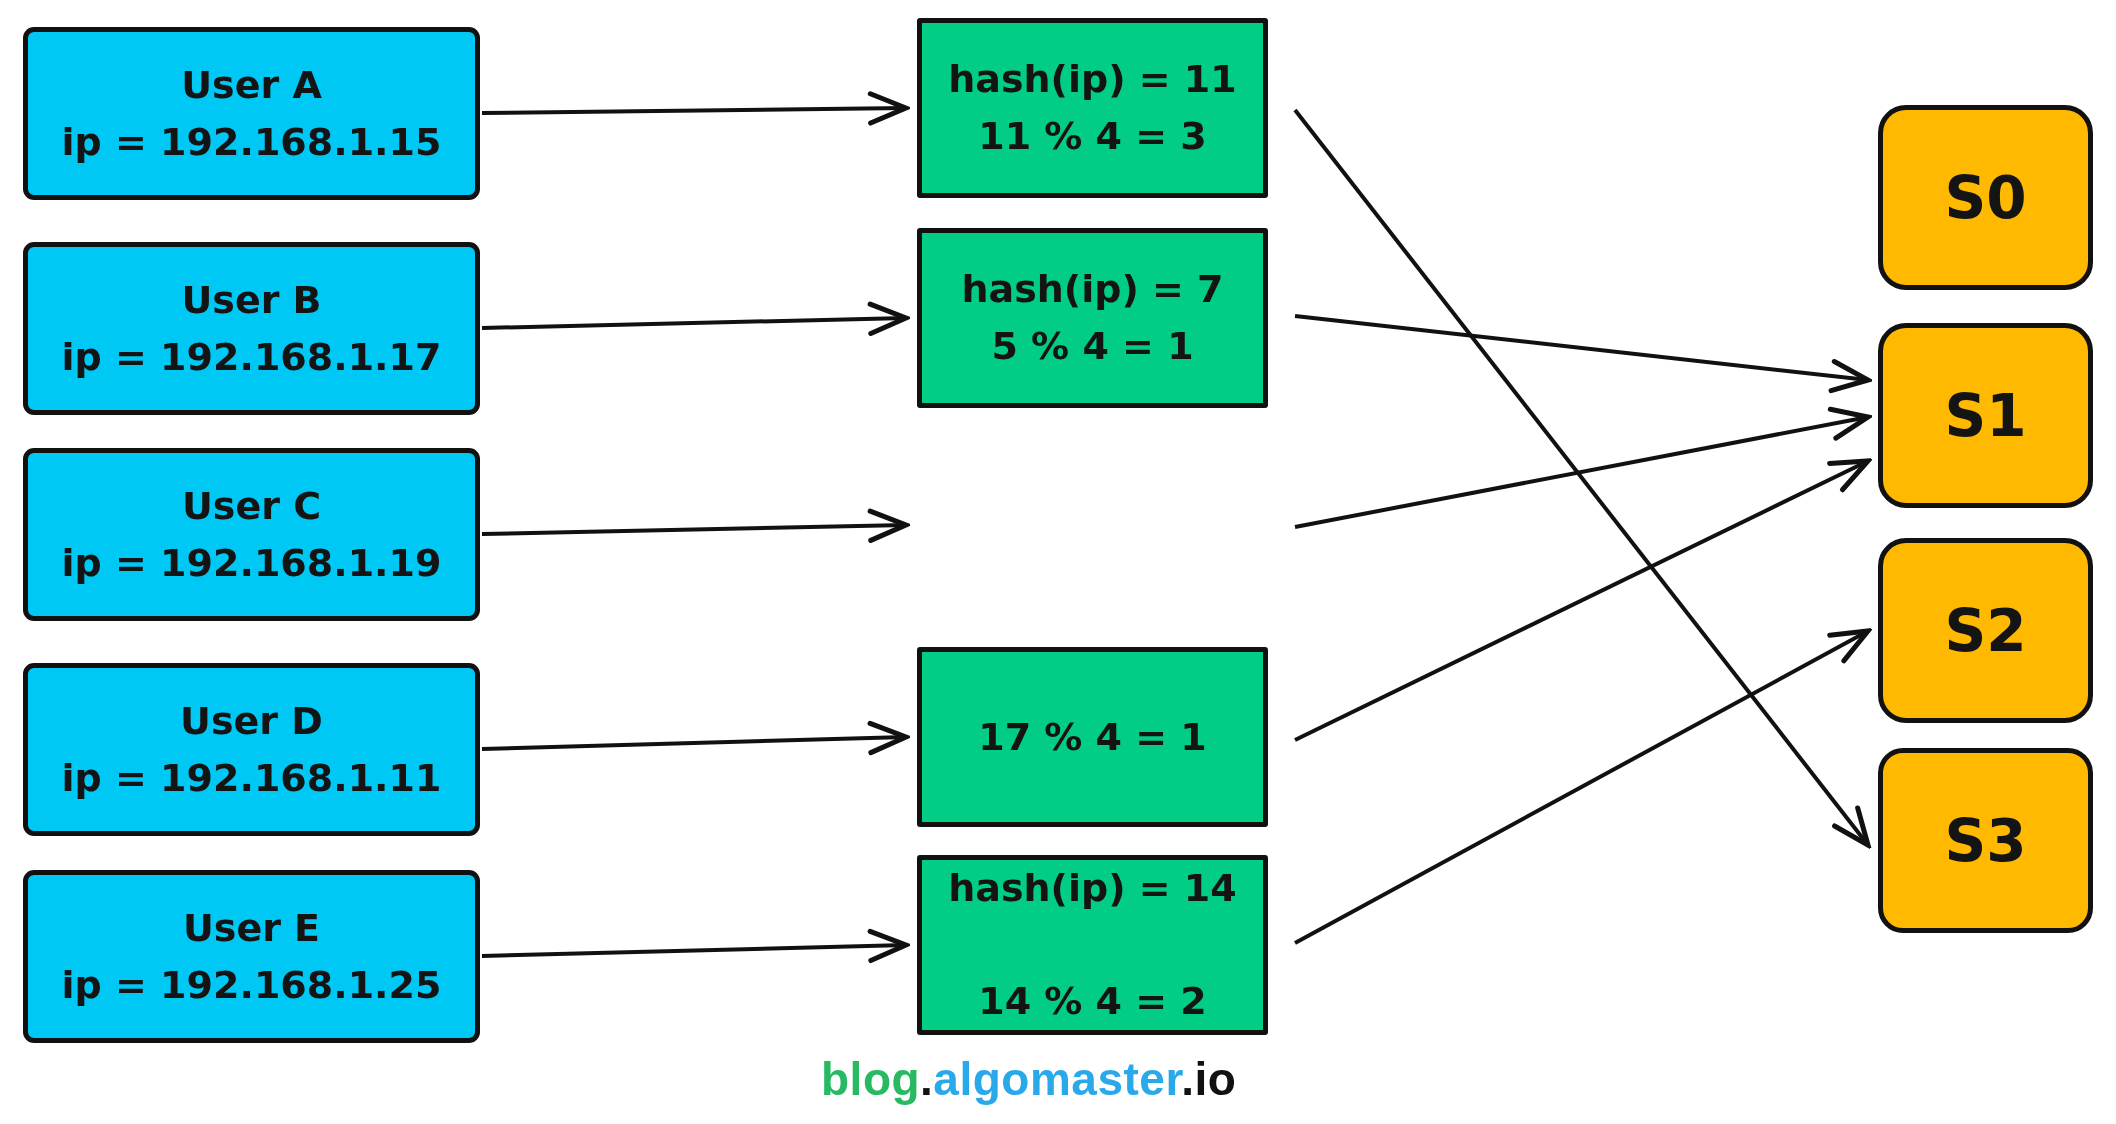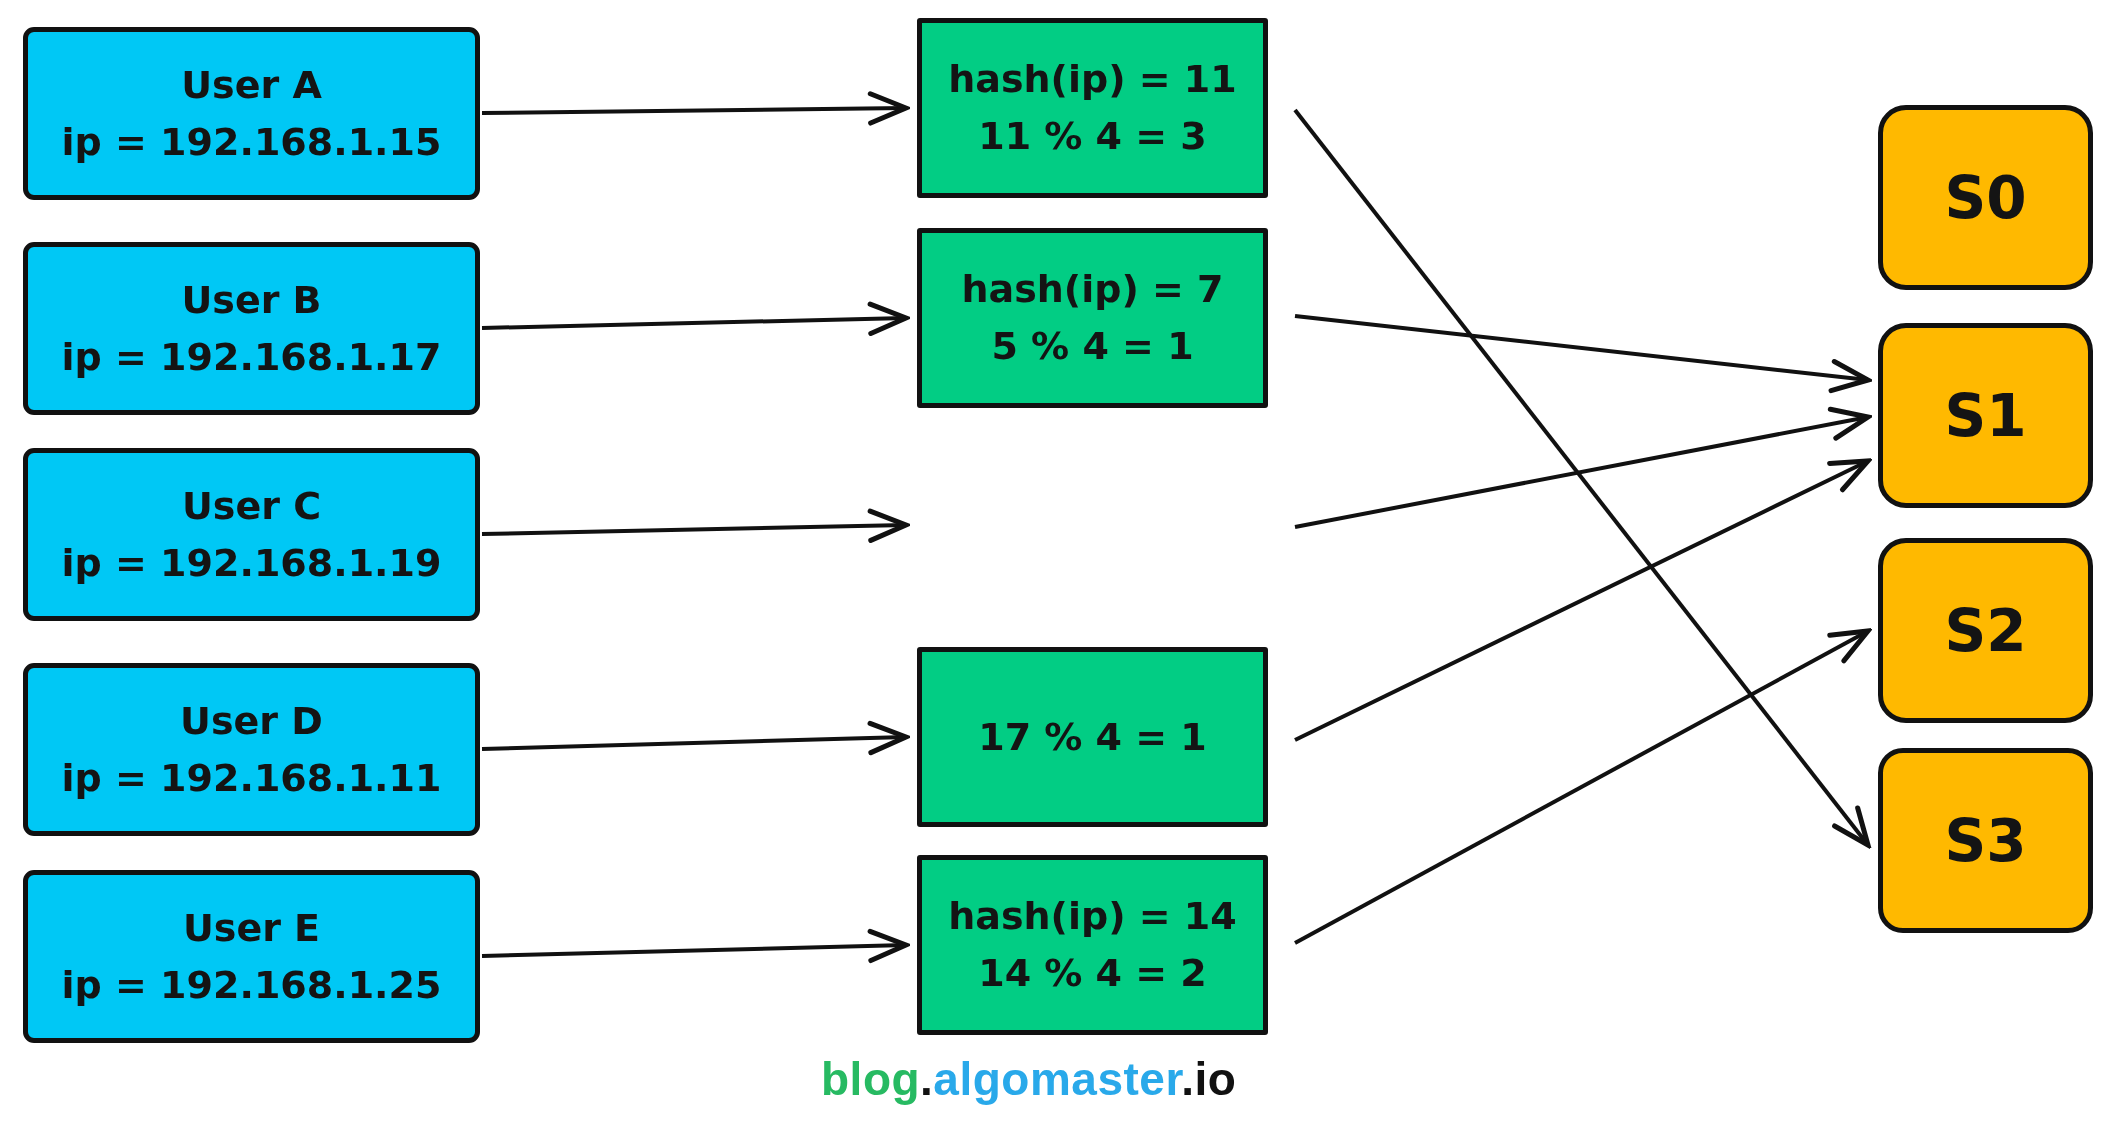--- a/index.html
+++ b/index.html
@@ -55,21 +55,21 @@
   }
   .server-node {
     left: 1878px;
     width: 215px;
     height: 185px;
     background: #FFB900;
     border-radius: 28px;
     font-size: 58px;
   }
   #u0 { top: 27px; }  #u1 { top: 242px; text-align: center; } #u2 { top: 448px; } #u3 { top: 663px; } #u4 { top: 870px; }
-  #h0 { top: 18px; }  #h1 { top: 228px; } #h2 { top: 435px; } #h3 { top: 647px; } #h4 { top: 855px; }
+  #h0 { top: 18px; }  #h1 { top: 228px; } #h2 { top: 435px; } #h3 { top: 647px; } #h4 { top: 855px; justify-content: space-between; }
   #s0 { top: 105px; } #s1 { top: 323px; } #s2 { top: 538px; } #s3 { top: 748px; border-radius: 25px; }
   .footer {
     position: absolute;
     left: 821px;
     top: 1052px;
     width: 560px;
     text-align: left;
     font-family: "Liberation Sans", sans-serif;
     font-weight: bold;
     font-size: 46px;

